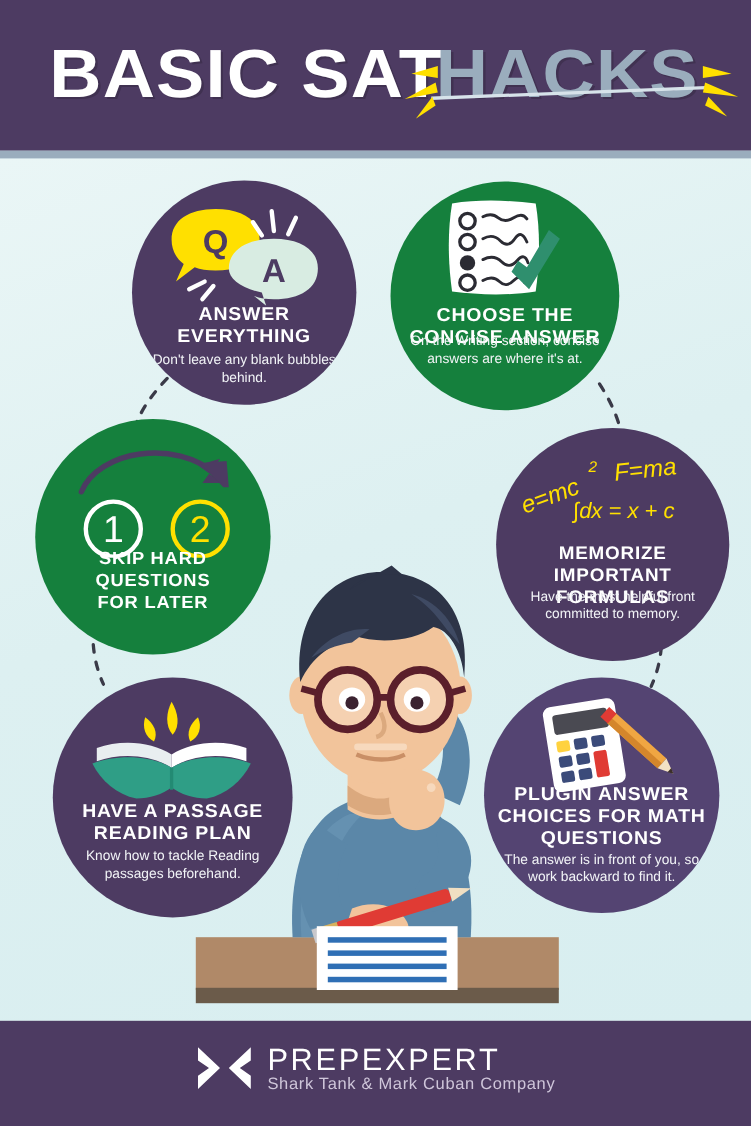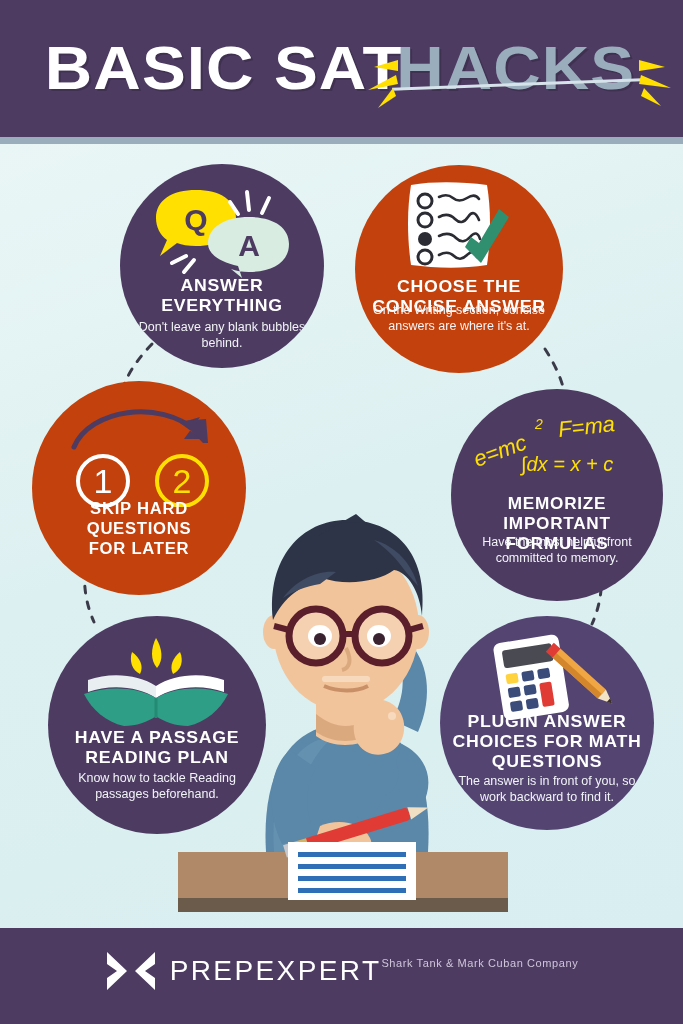--- a/index.html
+++ b/index.html
@@ -96,21 +96,21 @@
   .bubble {
     position: absolute;
     border-radius: 50%;
     z-index: 4;
     box-sizing: border-box;
     text-align: center;
     overflow: hidden;
   }
   .b-purple  { background: #4d3b62; }
   .b-purple2 { background: #544472; }
-  .b-gray    { background: #c2410c; }
+  .b-gray    { background: #15803d; }
   .bub-head {
     position: absolute;
     left: 8px; right: 8px;
     color: #ffffff;
     font-family: "Liberation Sans Narrow", "Liberation Sans", sans-serif;
     font-weight: bold;
     font-size: 17px;
     line-height: 20px;
     letter-spacing: 0.7px;
     transform: scaleX(1.04);
@@ -135,31 +135,31 @@
   .footer-inner {
     position: absolute;
     left: 0; top: 948px;
     width: 683px;
     display: flex;
     align-items: center;
     justify-content: center;
     gap: 13px;
     z-index: 6;
   }
-  .logo-text { display: flex; }
+  .logo-text { display: flex; flex-direction: column; }
   .logo-name {
     color: #ffffff;
     font-size: 28px;
     letter-spacing: 2.4px;
     line-height: 30px;
     font-weight: normal;
   }
   .logo-tag {
     color: #cfc6da;
-    font-size: 11px;
+    font-size: 15px;
     letter-spacing: 0.6px;
     line-height: 14px;
     text-align: right;
   }
 </style>
 </head>
 <body>
 
 <div id="poster">
 

